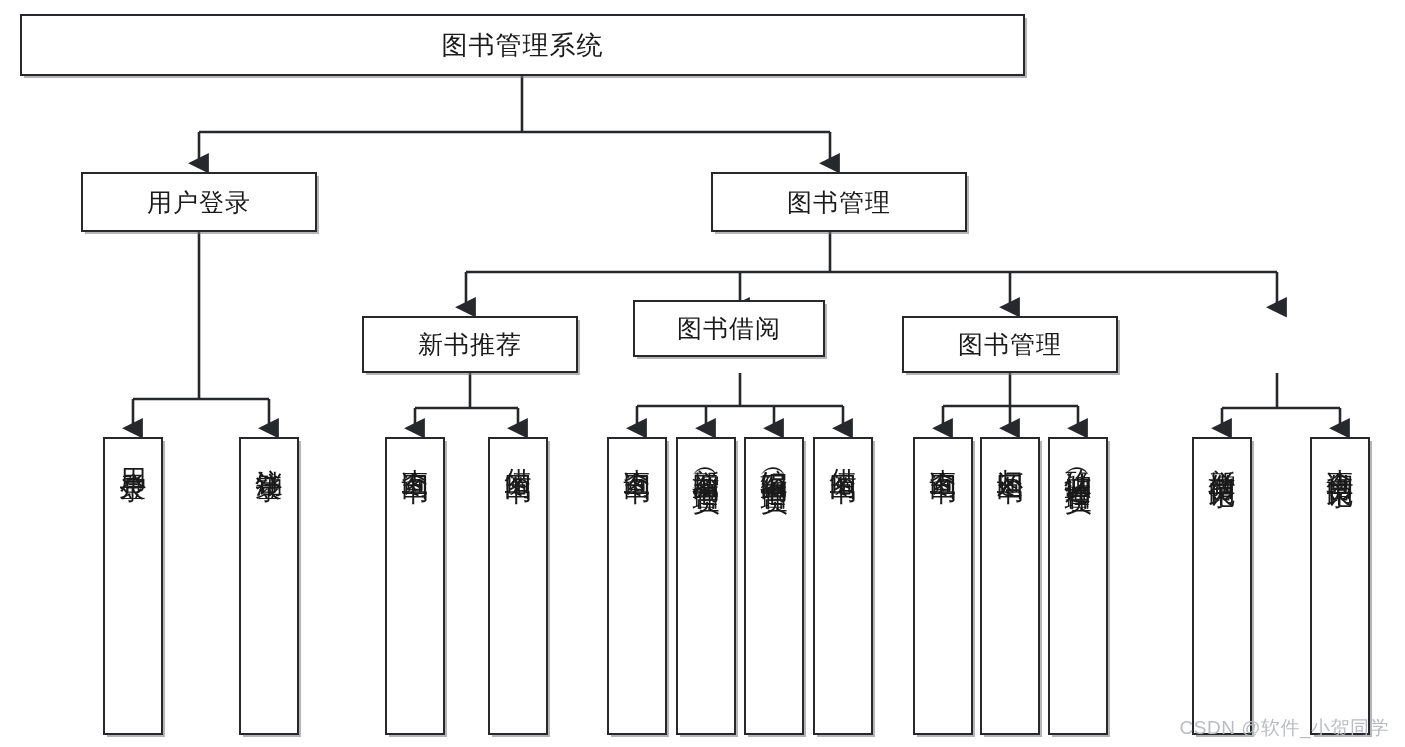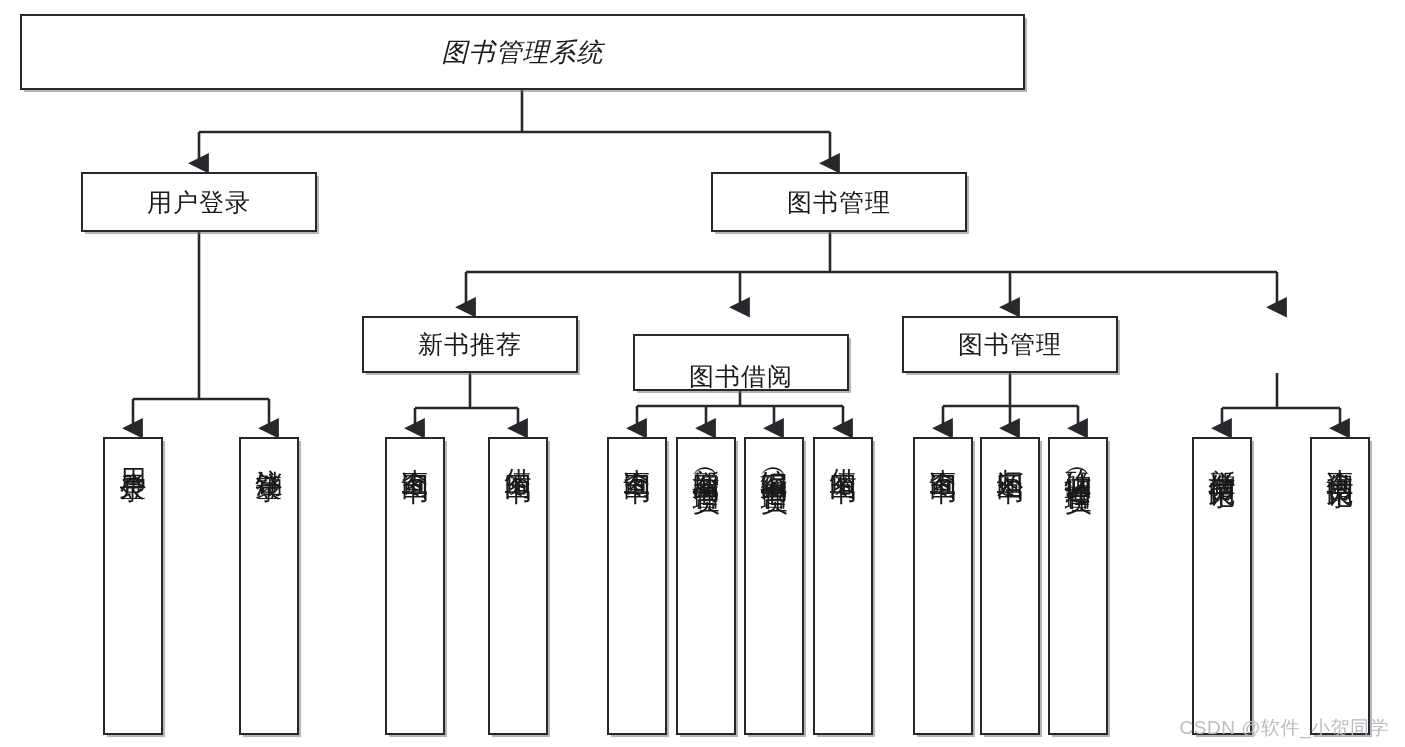--- a/index.html
+++ b/index.html
@@ -95,37 +95,37 @@
       <path d="M1010,406 L1010,428" marker-end="url(#arrow)"></path>
       <path d="M1078,406 L1078,428" marker-end="url(#arrow)"></path>
 
       <path d="M1277,373 L1277,408"></path>
       <path d="M1222,408 L1340,408"></path>
       <path d="M1222,408 L1222,428" marker-end="url(#arrow)"></path>
       <path d="M1340,408 L1340,428" marker-end="url(#arrow)"></path>
     </g>
   </svg>
 
-  <div class="node horiz root" style="left:20px;top:14px;width:1005px;height:76px;font-style:italic;">
+  <div class="node horiz root" style="left:20px;top:14px;width:1005px;height:62px;">
     <span class="lbl">图书管理系统</span>
   </div>
 
   <div class="node horiz" style="left:81px;top:172px;width:236px;height:60px;">
     <span class="lbl">用户登录</span>
   </div>
 
   <div class="node horiz" style="left:711px;top:172px;width:256px;height:60px;">
     <span class="lbl">图书管理</span>
   </div>
 
   <div class="node horiz" style="left:362px;top:316px;width:216px;height:57px;">
     <span class="lbl">新书推荐</span>
   </div>
 
-  <div class="node horiz" style="left:633px;top:334px;width:216px;height:57px;align-items:flex-end;">
+  <div class="node horiz" style="left:633px;top:300px;width:192px;height:57px;">
     <span class="lbl">图书借阅</span>
   </div>
 
   <div class="node horiz" style="left:902px;top:316px;width:216px;height:57px;">
     <span class="lbl">图书管理</span>
   </div>
 
 
   <div class="node vert" style="left:103px;top:437px;width:60px;height:298px;">
     <span class="lbl">用户登录</span>

